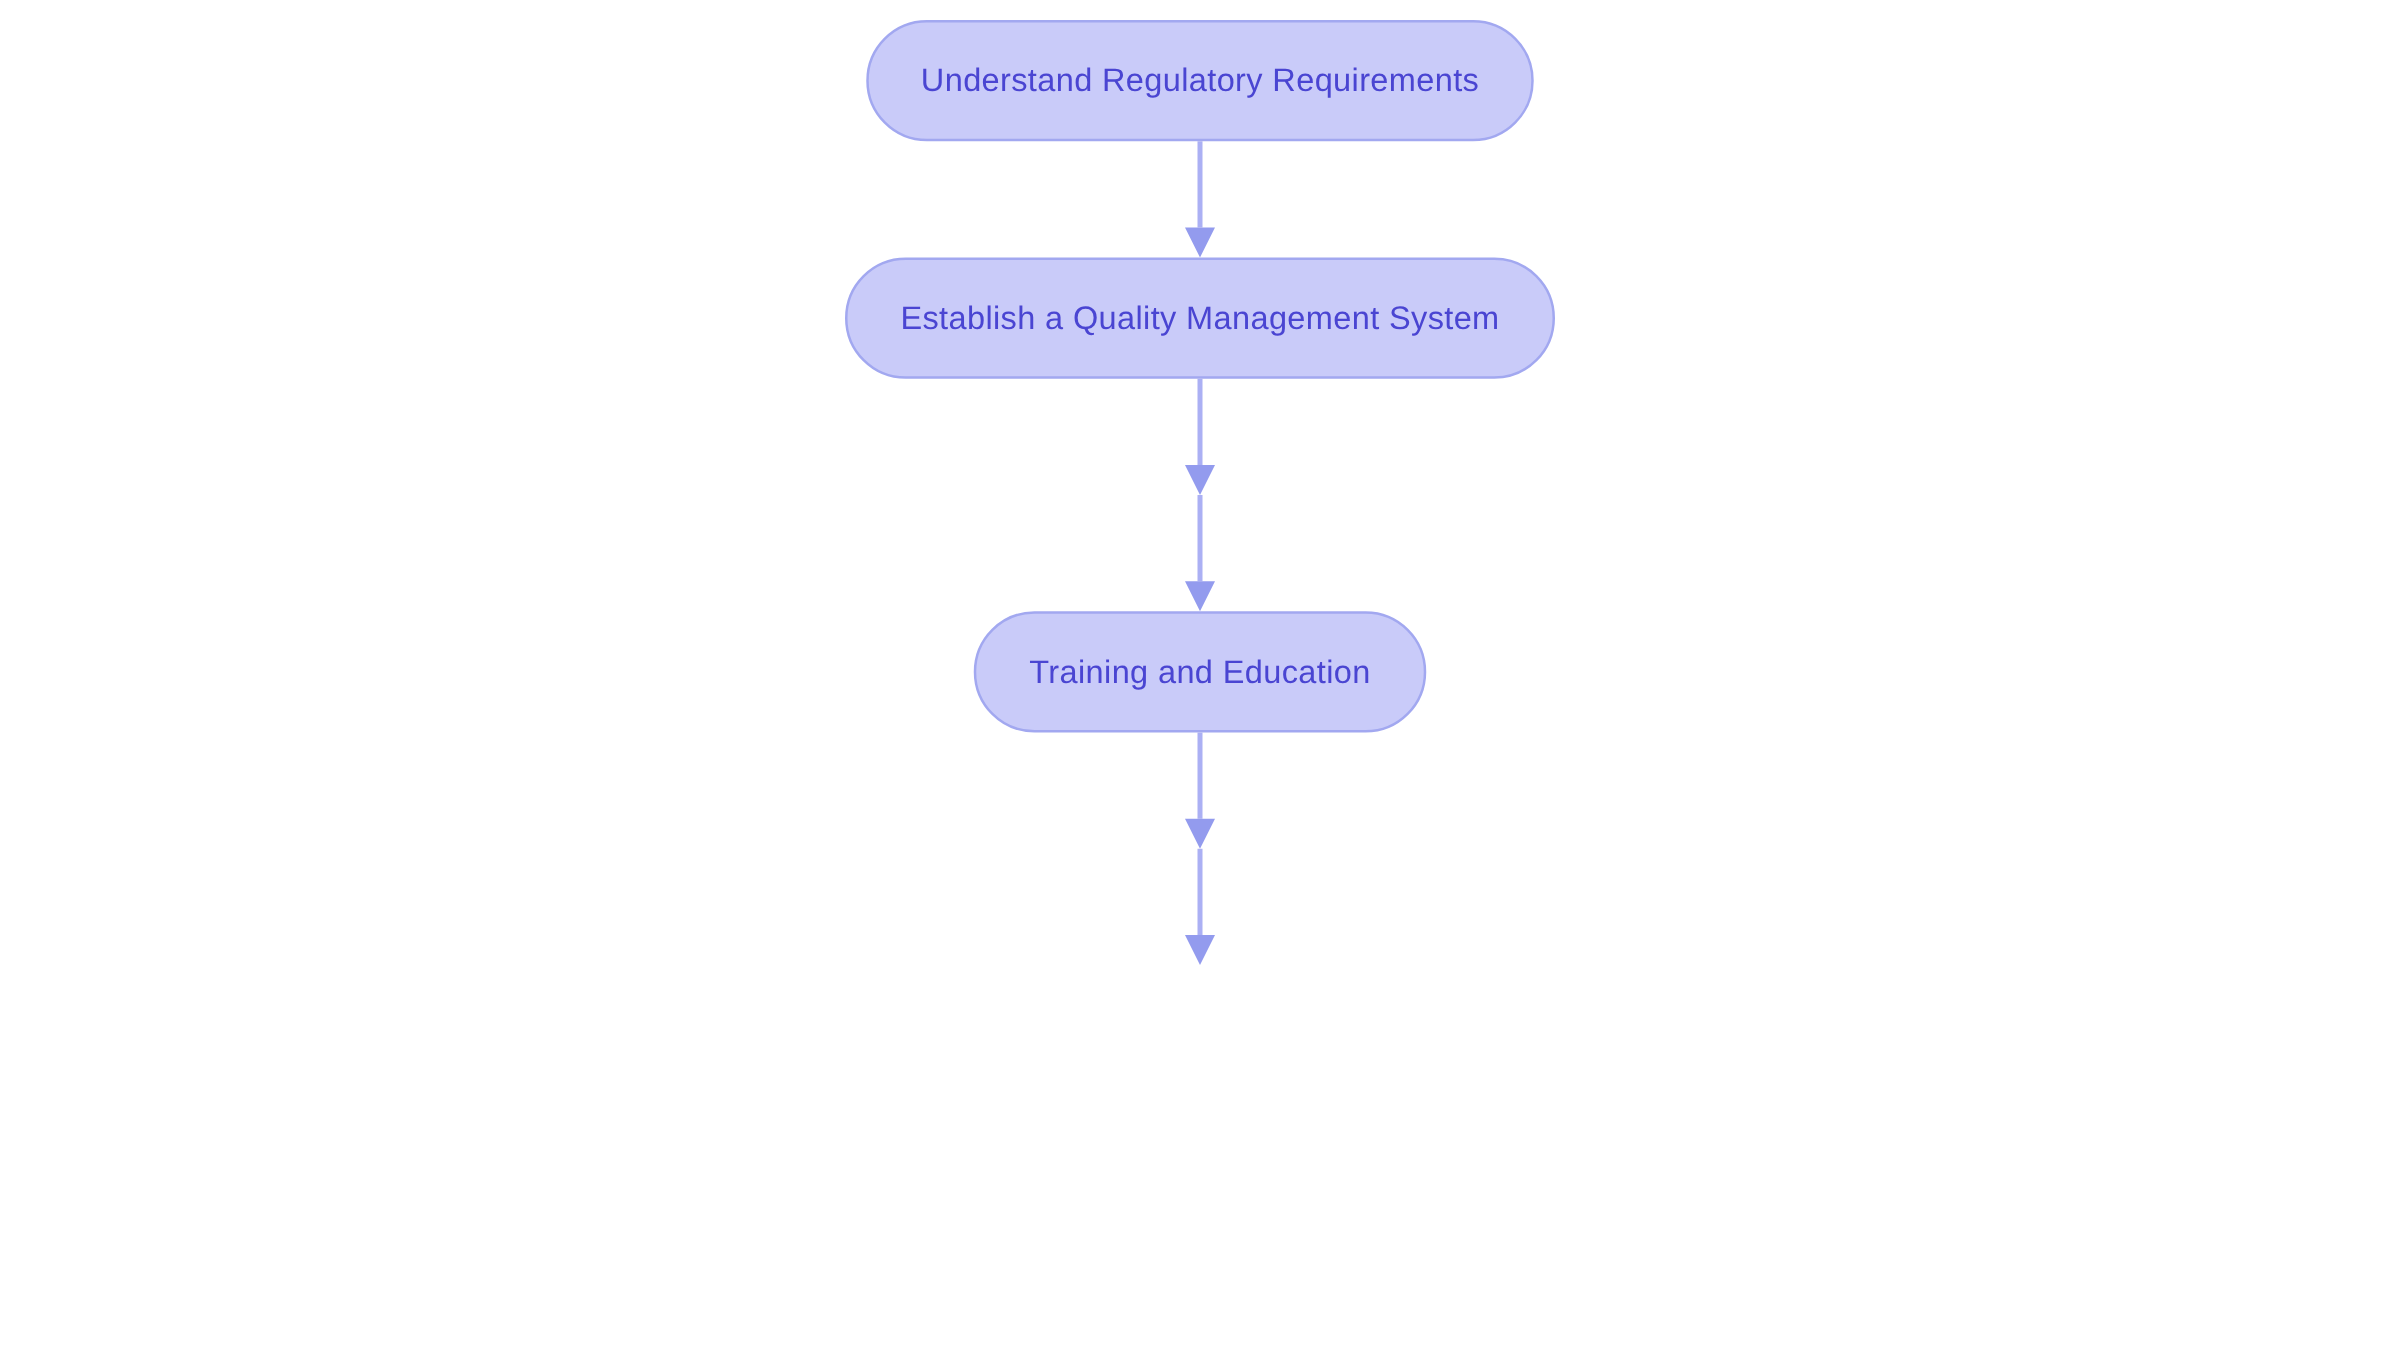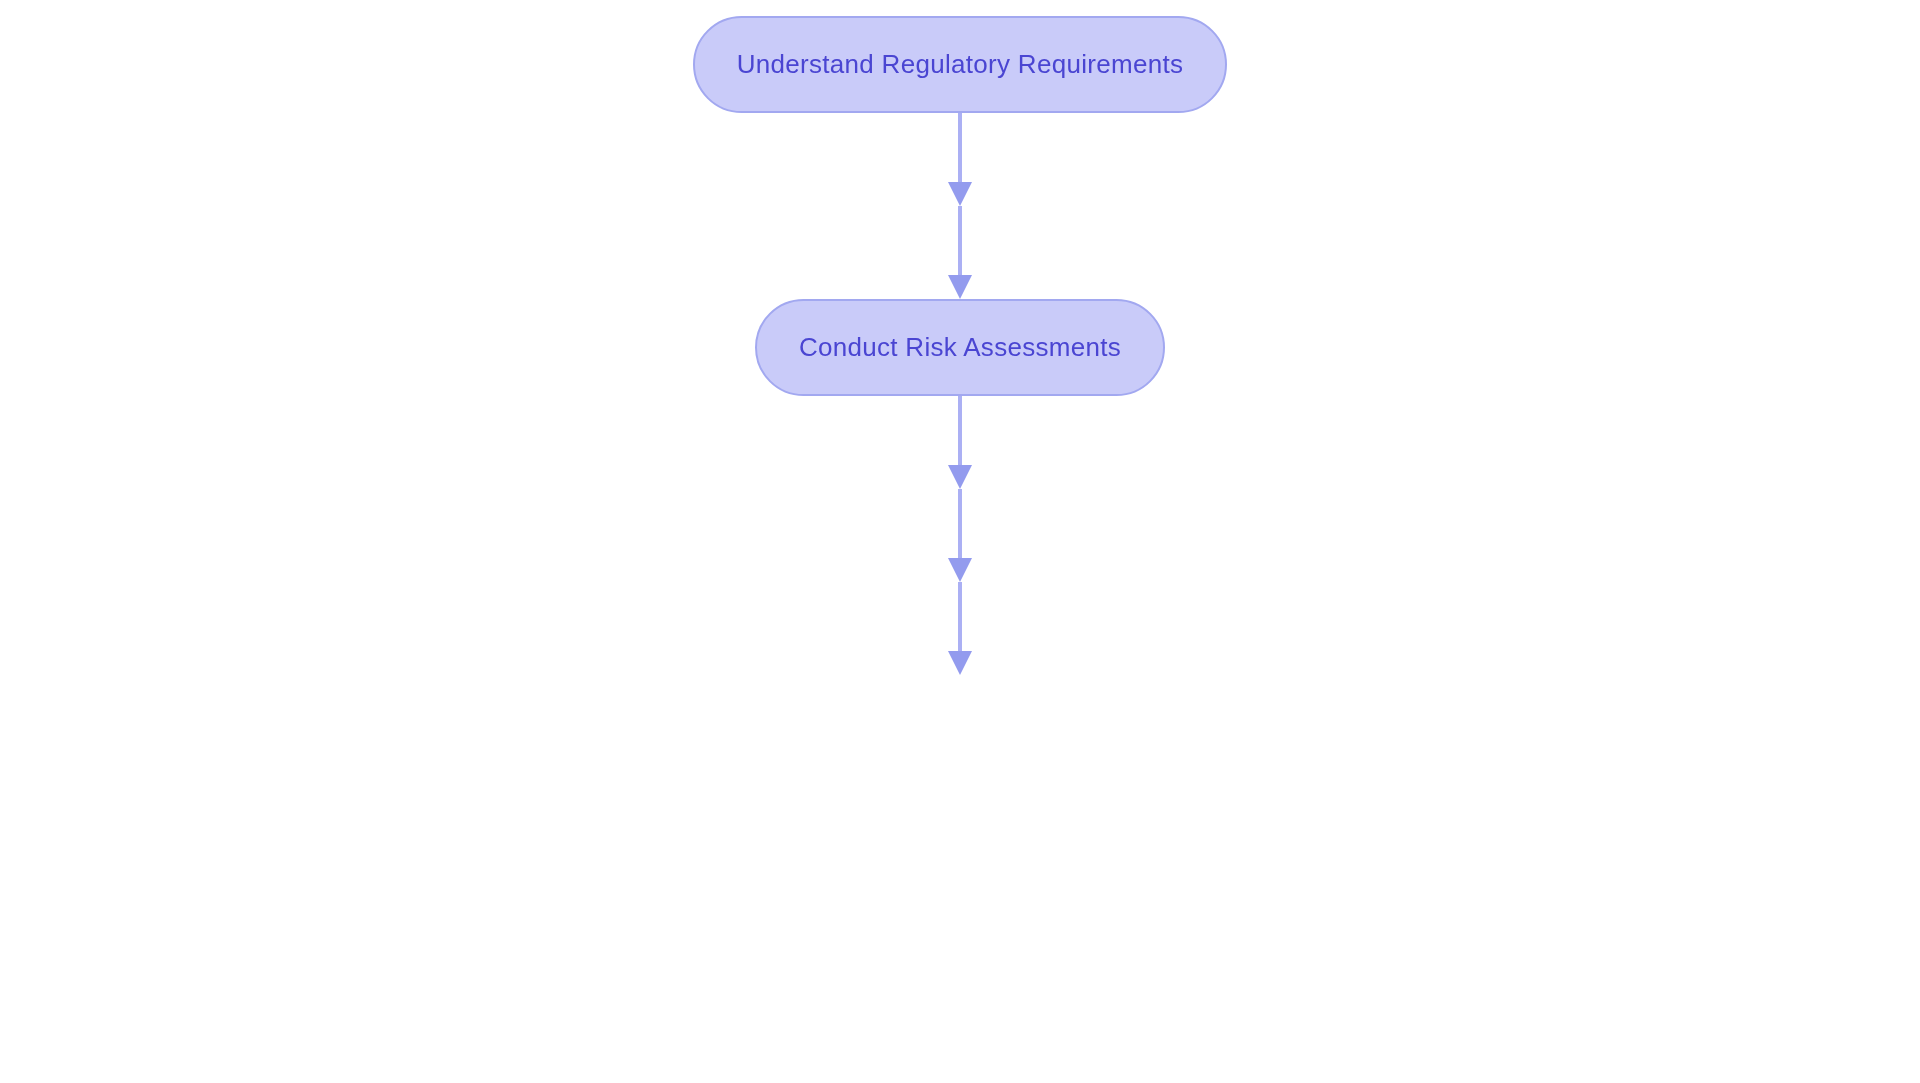--- a/index.html
+++ b/index.html
@@ -70,35 +70,38 @@
 
   <div class="node">
     <span class="node-label">Understand Regulatory Requirements</span>
   </div>
 
   <div class="arrow">
     <div class="arrow-line"></div>
     <div class="arrow-head"></div>
   </div>
 
+  <div class="node">
+    <span class="node-label">Establish a Quality Management System</span>
+  </div>
+
+  <div class="arrow">
+    <div class="arrow-line"></div>
+    <div class="arrow-head"></div>
+  </div>
+
 
   <div class="arrow">
     <div class="arrow-line"></div>
     <div class="arrow-head"></div>
   </div>
 
   <div class="node">
-    <span class="node-label">Conduct Risk Assessments</span>
+    <span class="node-label">Training and Education</span>
   </div>
-
-  <div class="arrow">
-    <div class="arrow-line"></div>
-    <div class="arrow-head"></div>
-  </div>
-
 
   <div class="arrow">
     <div class="arrow-line"></div>
     <div class="arrow-head"></div>
   </div>
 
 
   <div class="arrow">
     <div class="arrow-line"></div>
     <div class="arrow-head"></div>

